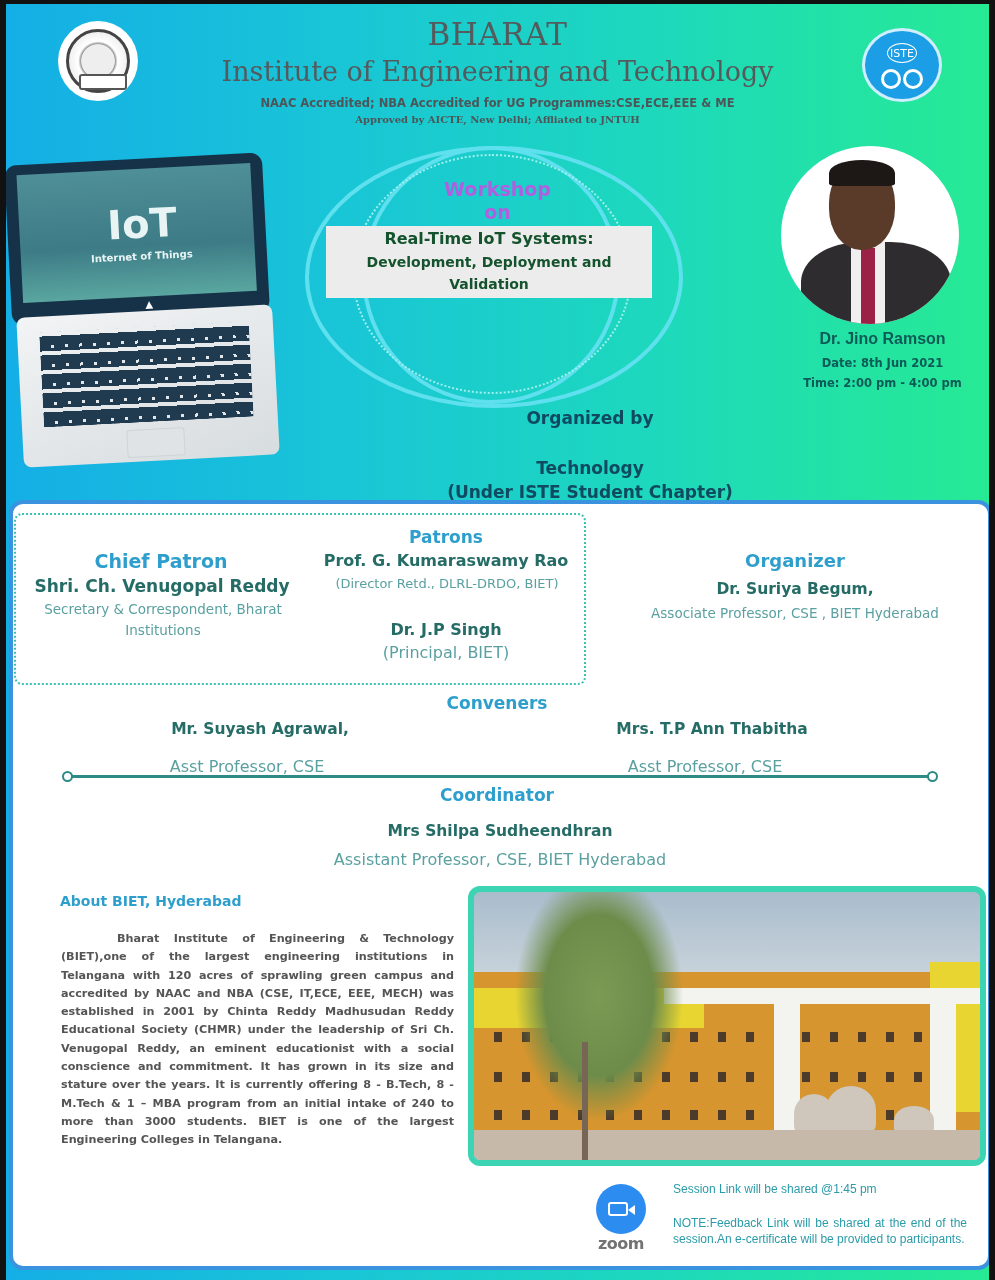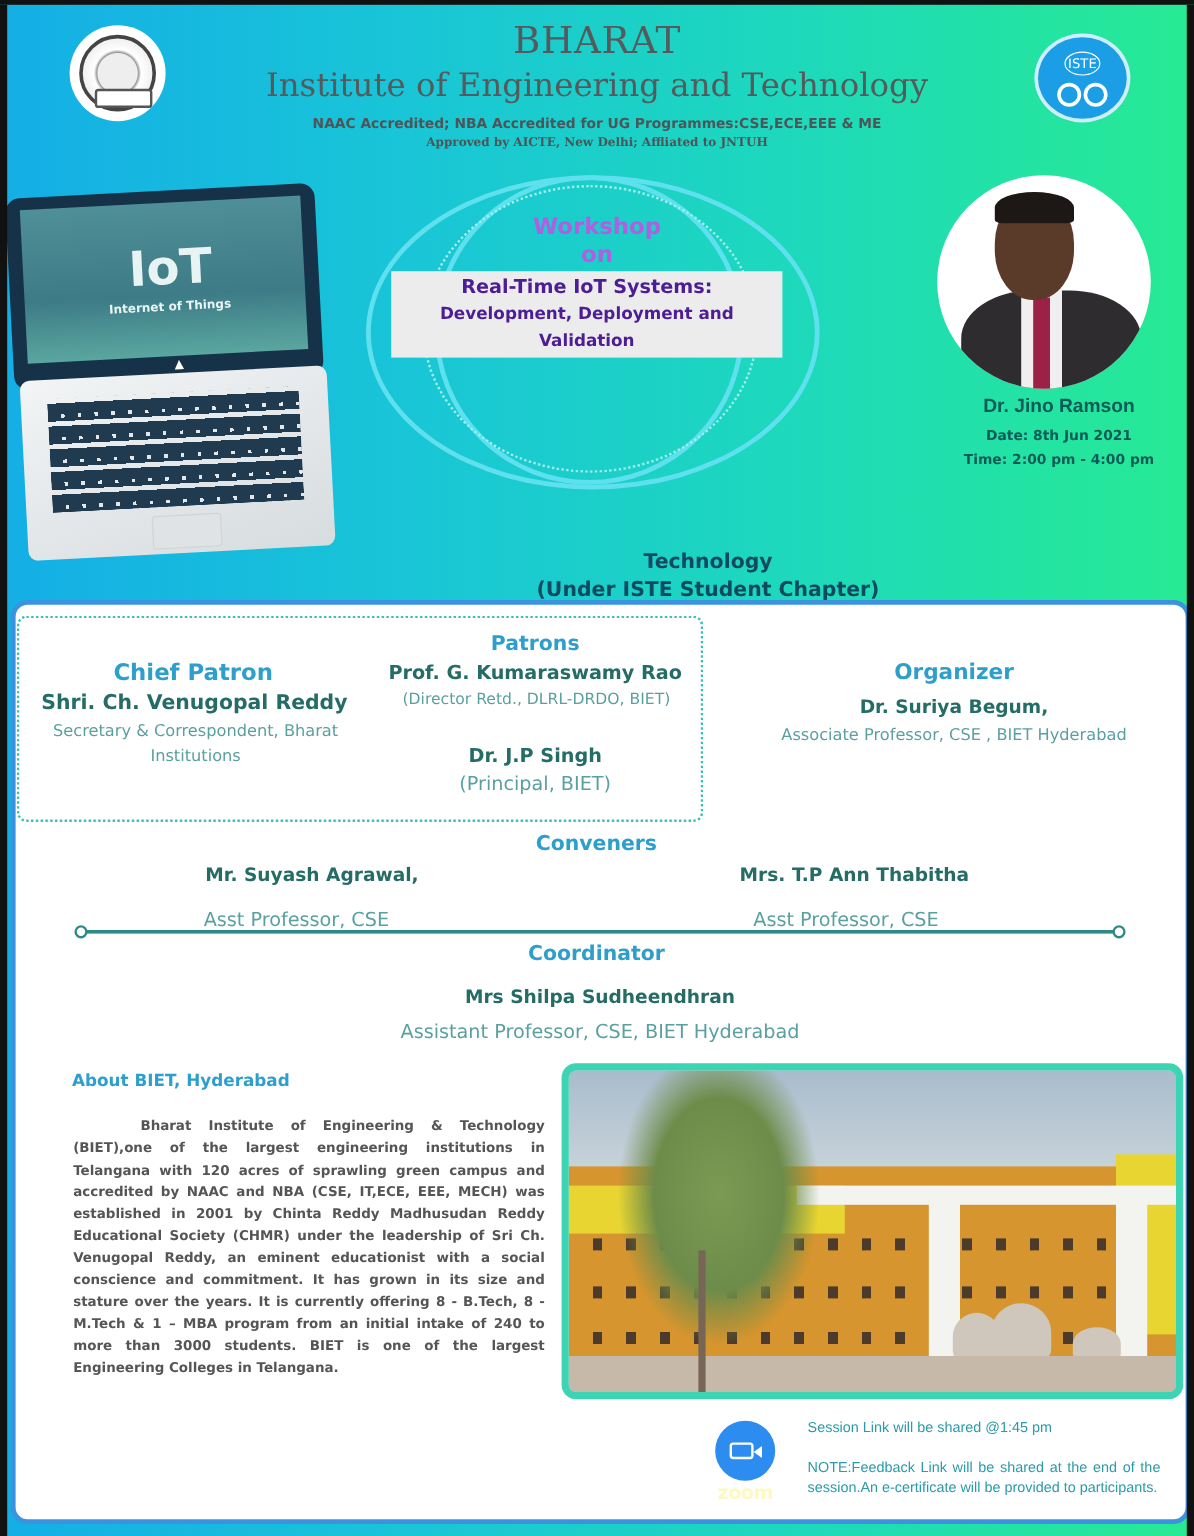--- a/index.html
+++ b/index.html
@@ -46,21 +46,21 @@
   .laptop .pad { position: absolute; left: 104px; top: 118px; width: 58px; height: 28px; background: #dfe3e5; border-radius: 3px; border: 1px solid #cfd4d7; }
 
   
   .ring { position: absolute; border-radius: 50%; }
   .ring1 { left: 305px; top: 142px; width: 378px; height: 262px; border: 4px solid #5fe0ee; }
   .ring2 { left: 362px; top: 142px; width: 258px; height: 258px; border: 4px solid #5fe0ee; }
   .ring3 { left: 352px; top: 150px; width: 280px; height: 240px; border: 2px dotted #9fefee; }
   .workshop { position: absolute; left: 300px; width: 395px; text-align: center; font-weight: bold; color: #b35de0; font-size: 19px; }
   .ws1 { top: 174px; }
   .ws2 { top: 197px; }
-  .topic-box { position: absolute; left: 326px; top: 222px; width: 326px; height: 72px; background: #ececec; display: flex; flex-direction: column; align-items: center; justify-content: center; color: #4c1d95; font-weight: bold; text-align: center; }
+  .topic-box { position: absolute; left: 326px; top: 222px; width: 326px; height: 72px; background: #ececec; display: flex; flex-direction: column; align-items: center; justify-content: center; color: #14532d; font-weight: bold; text-align: center; }
   .topic-box .t1 { font-size: 16px; }
   .topic-box .t2 { font-size: 14px; margin-top: 3px; line-height: 22px; }
 
   
   .speaker-photo { position: absolute; left: 781px; top: 142px; width: 178px; height: 178px; border-radius: 50%; background: #fff; overflow: hidden; }
   .speaker-photo .head { position: absolute; left: 48px; top: 18px; width: 66px; height: 86px; background: #5a3b2a; border-radius: 45% 45% 48% 48%; }
   .speaker-photo .hair { position: absolute; left: 48px; top: 14px; width: 66px; height: 26px; background: #1d1715; border-radius: 50% 50% 10% 10%; }
   .speaker-photo .suit { position: absolute; left: 20px; top: 96px; width: 150px; height: 100px; background: #2e2c2e; border-radius: 40% 40% 0 0; }
   .speaker-photo .shirt { position: absolute; left: 70px; top: 94px; width: 34px; height: 90px; background: #f1eef0; }
   .speaker-photo .tie { position: absolute; left: 80px; top: 102px; width: 14px; height: 80px; background: #9b2146; }
@@ -98,21 +98,21 @@
   .campus .pergola { position: absolute; left: 190px; top: 96px; width: 320px; height: 16px; background: #f3f3f0; }
   .campus .pillar { position: absolute; top: 110px; width: 26px; height: 150px; background: #f3f3f0; }
   .campus .ground { position: absolute; left: 0; bottom: 0; width: 100%; height: 30px; background: #c6b9a9; }
   .campus .tree { position: absolute; left: 40px; top: 0; width: 170px; height: 230px; background: radial-gradient(ellipse at 50% 45%, #7b9a53 0%, #6d8c4a 45%, rgba(109,140,74,0) 70%); }
   .campus .trunk { position: absolute; left: 108px; top: 150px; width: 6px; height: 120px; background: #776655; }
   .campus .rock { position: absolute; bottom: 26px; border-radius: 50% 50% 20% 20%; background: #cfc7bb; }
 
   .zoom-circle { position: absolute; left: 596px; top: 1184px; width: 50px; height: 50px; border-radius: 50%; background: #2d8cf0; display: flex; align-items: center; justify-content: center; }
   .zoom-cam { width: 20px; height: 14px; border: 2px solid #fff; border-radius: 3px; position: relative; margin-right: 6px; }
   .zoom-cam::after { content: ""; position: absolute; right: -9px; top: 1px; width: 0; height: 0; border-top: 5px solid transparent; border-bottom: 5px solid transparent; border-right: 7px solid #fff; }
-  .zoom-word { position: absolute; left: 594px; top: 1234px; width: 54px; text-align: center; color: #fef9c3; font-weight: bold; font-size: 16px; letter-spacing: -0.5px; }
+  .zoom-word { position: absolute; left: 594px; top: 1234px; width: 54px; text-align: center; color: #737373; font-weight: bold; font-size: 16px; letter-spacing: -0.5px; }
   .session { position: absolute; left: 673px; top: 1182px; font-size: 12px; color: #2a9ba8; font-family: "Liberation Sans", sans-serif; }
   .note { position: absolute; left: 673px; top: 1215px; width: 294px; font-size: 12px; color: #2a9ba8; line-height: 16px; text-align: justify; font-family: "Liberation Sans", sans-serif; }
 </style>
 </head>
 <body>
 
 <div class="poster">
 
   <div class="logo logo-bharat">
       <div class="inner"></div>
@@ -161,20 +161,21 @@
     <div class="suit"></div>
       <div class="shirt"></div>
       <div class="tie"></div>
     <div class="head"></div>
       <div class="hair"></div>
   </div>
   <div class="speaker-name">Dr. Jino Ramson</div>
   <div class="speaker-date">Date: 8th Jun 2021</div>
   <div class="speaker-time">Time: 2:00 pm - 4:00 pm</div>
 
+  <div class="org org1">Organized by</div>
   <div class="org org2">
     <br>
     <span>Technology</span>
   </div>
   <div class="org org3">(Under ISTE Student Chapter)</div>
 
   <div class="left-strip"></div>
   <div class="right-strip"></div>
 </div>
 

